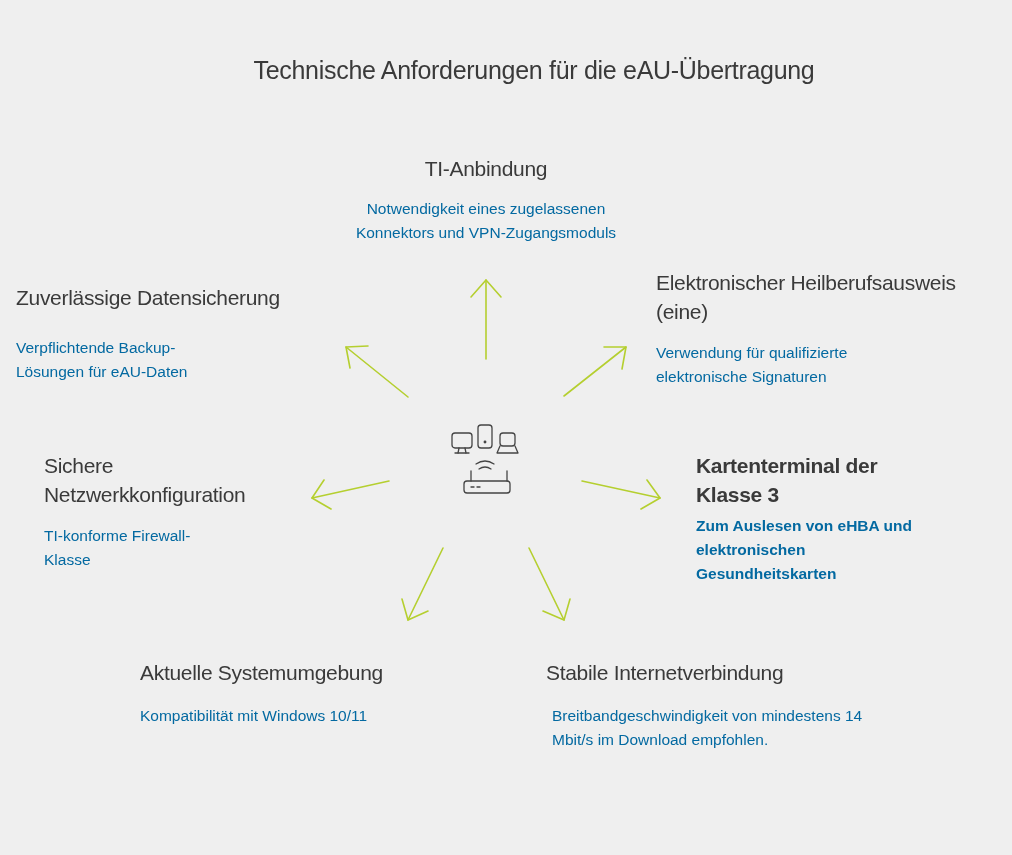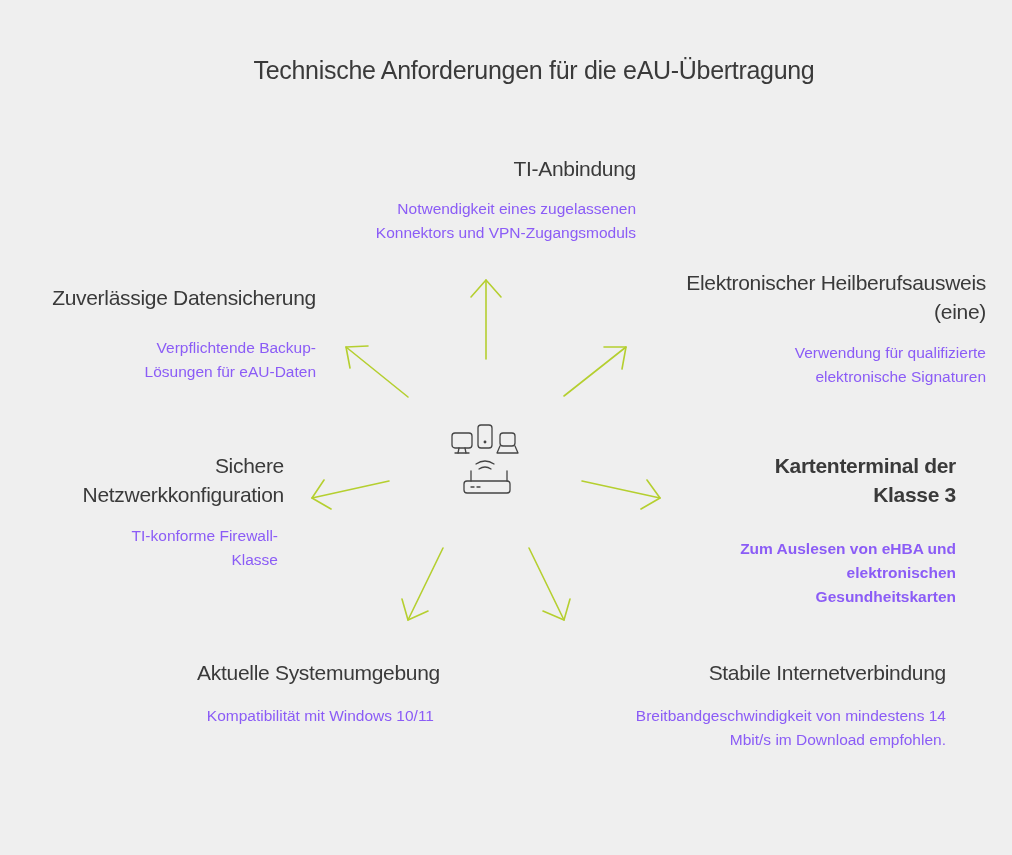--- a/index.html
+++ b/index.html
@@ -10,29 +10,29 @@
     overflow: hidden;
     font-family: "Liberation Sans", "DejaVu Sans", sans-serif;
     color: #3a3a3a;
   }
   .title {
     position: absolute; left: 0; top: 56px; width: 1012px;
     text-align: center; font-size: 25px; color: #3a3a3a;
     letter-spacing: -0.3px;
     padding-left: 28px;
   }
-  .node { position: absolute; text-align: right; }
+  .node { position: absolute; }
   .node .h {
     font-size: 21px; line-height: 29px; color: #3a3a3a; letter-spacing: -0.3px;
   }
   .node .d {
-    font-size: 15.5px; line-height: 24px; color: #8b5cf6; margin-top: 14px;
+    font-size: 15.5px; line-height: 24px; color: #0369a1; margin-top: 14px;
   }
   .right { }
-  .center { }
+  .center { text-align: center; }
   svg.arrows { position: absolute; left: 0; top: 0; }
   svg.hub { position: absolute; left: 448px; top: 420px; }
 </style>
 </head>
 <body>
 
 <div class="title">Technische Anforderungen für die eAU-Übertragung</div>
 
 <svg class="arrows" width="1012" height="855" viewBox="0 0 1012 855">
   <g stroke="#b5cf2f" stroke-width="1.6" fill="none" stroke-linecap="round" stroke-linejoin="round">
@@ -109,21 +109,21 @@
     <div>Verwendung für qualifizierte</div>
     <div>elektronische Signaturen</div>
   </div>
 </div>
 
 <div class="node" style="left:696px; top:451px; width:260px;font-weight:bold;">
   <div class="h">
     <div>Kartenterminal der</div>
     <div>Klasse 3</div>
   </div>
-  <div class="d" style="margin-top:28px;">
+  <div class="d" style="margin-top:5px;">
     <div>Zum Auslesen von eHBA und</div>
     <div>elektronischen</div>
     <div>Gesundheitskarten</div>
   </div>
 </div>
 
 <div class="node" style="left:546px; top:658px; width:400px;">
   <div class="h">Stabile Internetverbindung</div>
   <div class="d" style="margin-top:17px; padding-left:6px;">
     <div>Breitbandgeschwindigkeit von mindestens 14</div>

